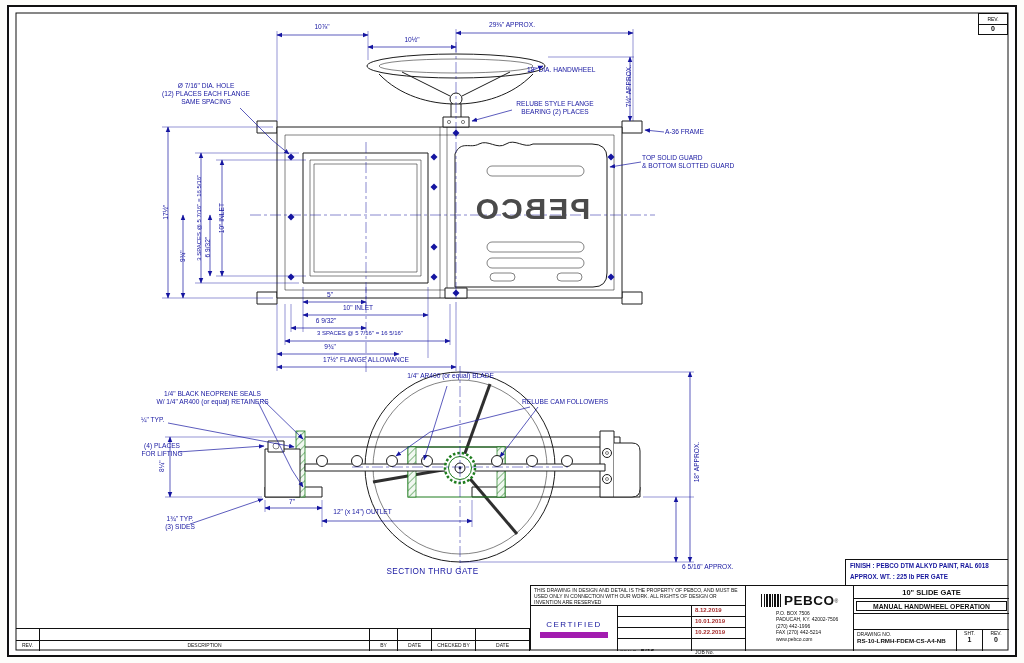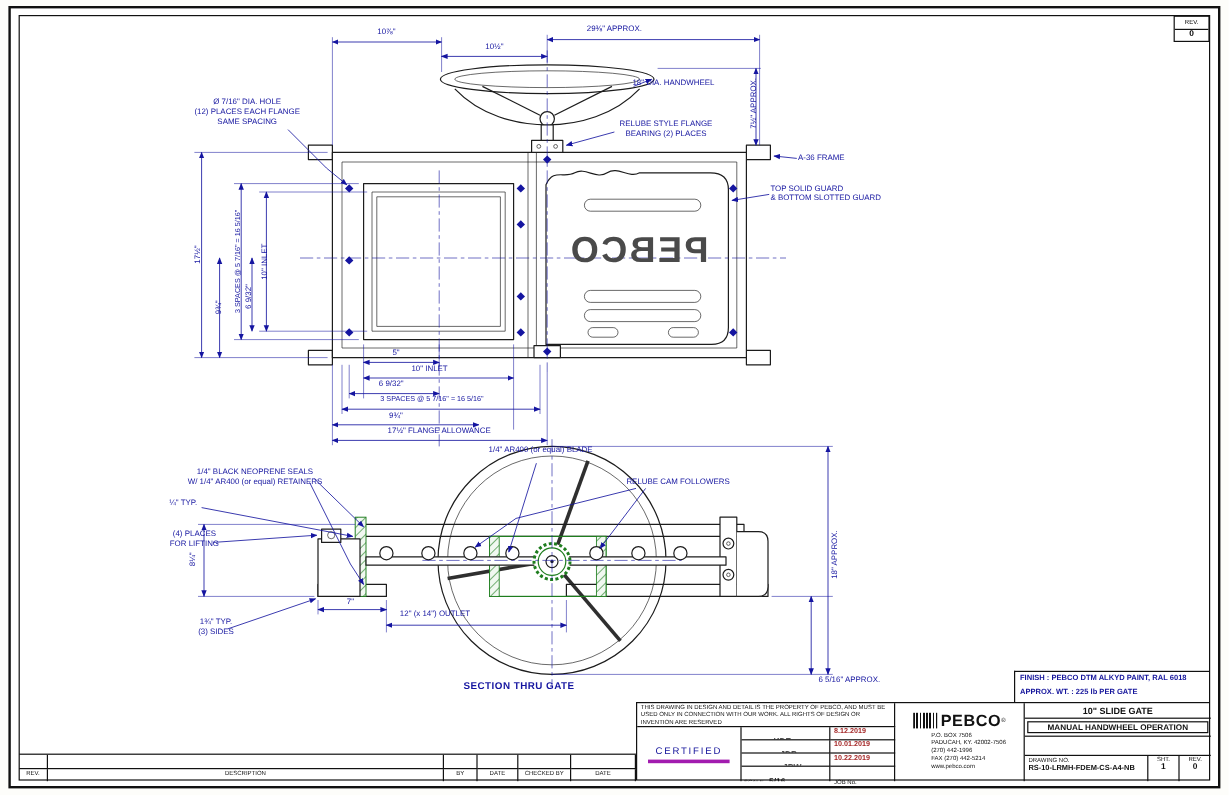--- a/index.html
+++ b/index.html
@@ -18,36 +18,36 @@
   .ldr { stroke:#1515a0; stroke-width:.7; fill:none; }
   .gr  { stroke:#1e7d1e; }
   .spk { stroke:#2f2f2f; stroke-width:3; }
 
   
   .ann { position:absolute; color:#1515a0; font-size:6.6px; line-height:1.25;
          text-align:center; white-space:pre-line; }
   .ann.left { text-align:left; }
   .ann.rot  { transform:rotate(-90deg); transform-origin:center center; white-space:nowrap; }
   .ann.sm   { font-size:6px; }
-  .ann.big  { font-size:8.2px; font-weight:bold; letter-spacing:.4px; }
+  .ann.big  { font-size:8.2px; font-weight:normal; letter-spacing:.4px; }
   .emboss { position:absolute; transform:scaleX(-1); color:#4a4a4a; font-weight:bold;
             font-size:30px; letter-spacing:2px; text-align:center; }
   .finishbox { position:absolute; left:845px; top:559px; width:163px; height:26px;
                border-left:1px solid #111; border-top:1px solid #111; }
   .finishbox div { position:absolute; left:4px; white-space:nowrap; color:#15159c;
                    font-size:6.3px; font-weight:600; }
   .tblock { position:absolute; left:530px; top:585px; width:478px; height:65px;
             border-top:1px solid #111; border-left:1px solid #111; color:#111; }
   .legal { position:absolute; left:0; top:0; width:215px; height:20px;
            border-right:1px solid #111; border-bottom:1px solid #111;
            font-size:5px; line-height:1.22; padding:1px 3px; }
   .certified { position:absolute; left:0; top:20px; width:87px; height:45px;
                border-right:1px solid #111; display:flex; align-items:center; justify-content:center; }
   .certified span { color:#15159c; font-size:8px; letter-spacing:1.5px;
-                    border-bottom:3px solid #a21caf; padding:0 6px 3px; }
+                    border-bottom:6px solid #a21caf; padding:0 6px 3px; }
   .names { position:absolute; left:87px; top:20px; width:128px; height:45px; border-right:1px solid #111; }
   .nrow { position:absolute; left:0; width:128px; display:flex; }
   .ncell { width:74px; border-right:1px solid #111; padding:1px 2px; overflow:hidden; white-space:nowrap; }
   .dcell { width:54px; padding:1px 3px; white-space:nowrap; }
   .lbl { font-size:5px; color:#111; }
   .nm  { font-size:7px; font-weight:bold; }
   .dt  { font-size:6px; font-weight:600; color:#a52a2a; }
   .bline { border-bottom:1px solid #111; }
   .logo { position:absolute; left:215px; top:0; width:108px; height:65px;
           border-right:1px solid #111; padding-top:7px; }

